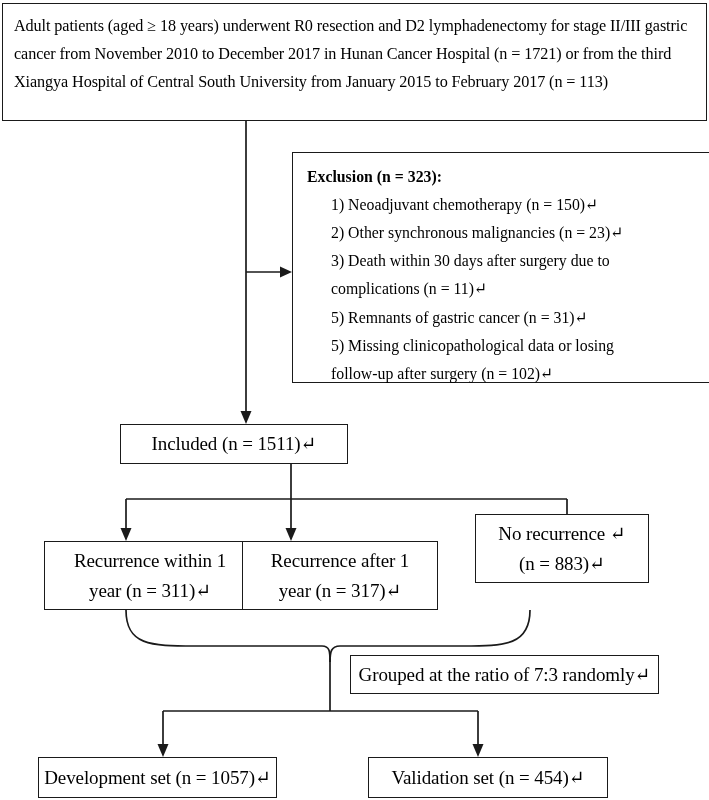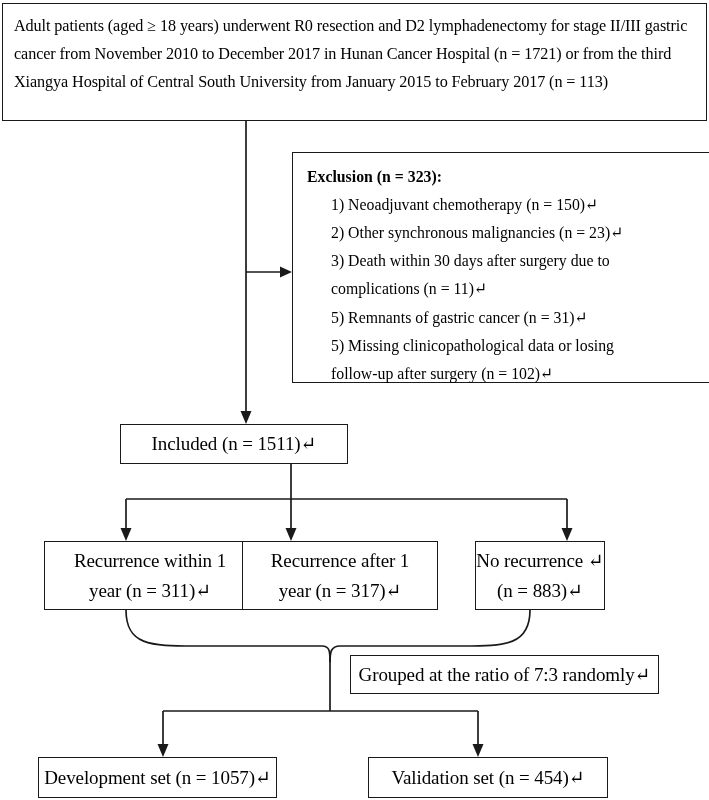--- a/index.html
+++ b/index.html
@@ -102,22 +102,22 @@
     height: 69px;
   }
   #box-recur-after {
     left: 242px;
     top: 541px;
     width: 196px;
     height: 69px;
   }
   #box-no-recur {
     left: 475px;
-    top: 541px;
-    width: 130px;
+    top: 514px;
+    width: 174px;
     height: 69px;
   }
   
   #box-grouped {
     left: 350px;
     top: 655px;
     width: 309px;
     height: 39px;
   }
   

